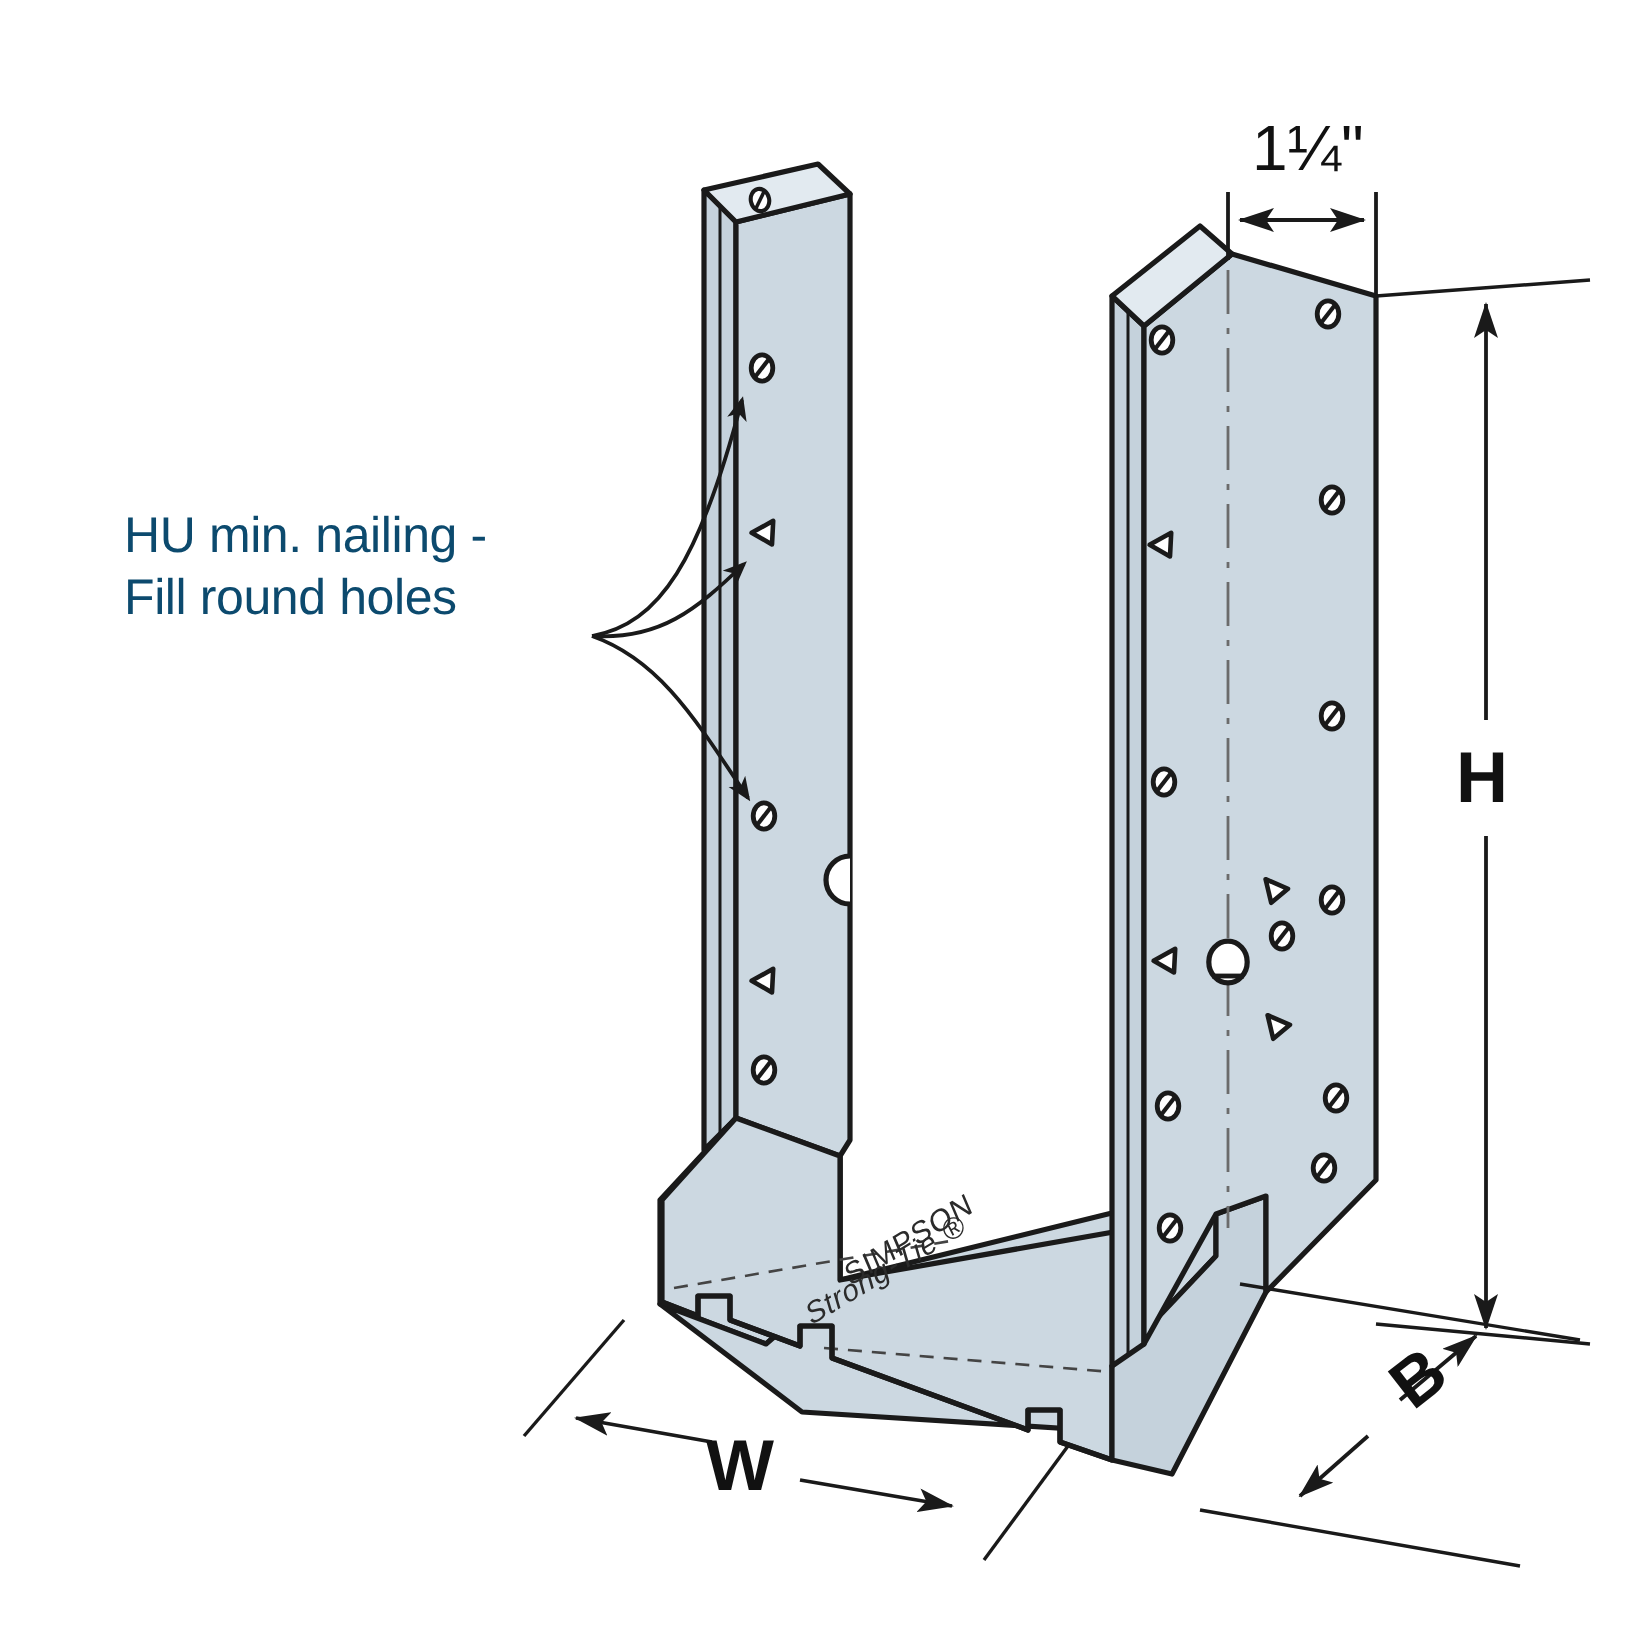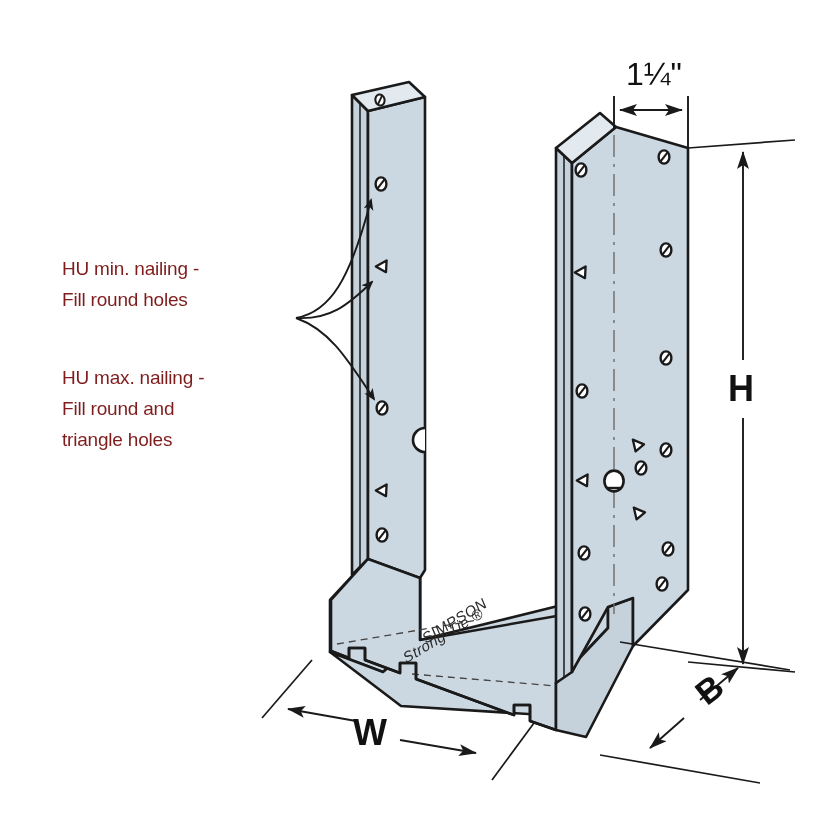--- a/index.html
+++ b/index.html
@@ -3,23 +3,23 @@
 <meta charset="utf-8">
 <style>
   html,body{margin:0;padding:0;background:#ffffff;}
   body{width:823px;height:823px;overflow:hidden;
        font-family:"Liberation Sans", sans-serif;}
   #stage{position:relative;width:823px;height:823px;background:#ffffff;}
   svg.layer{position:absolute;left:0;top:0;width:823px;height:823px;}
   .callout{
     position:absolute;
     font-family:"Liberation Sans", sans-serif;
-    font-size:19px;
+    font-size:25px;
     line-height:31px;
-    color:#7f1d1d;
+    color:#0c4a6e;
     letter-spacing:-0.2px;
     white-space:pre;
     text-align:left;
   }
   #callout-min{left:62px; top:253px;}
   #callout-max{left:62px; top:362px;}
   .dimlabel{
     position:absolute;
     font-family:"Liberation Sans", sans-serif;
     color:#111111;
@@ -198,23 +198,20 @@
       <path d="M 620,642 L 790,670" stroke="#1a1a1a" stroke-width="1.7" fill="none"></path>
       <path d="M 600,755 L 760,783" stroke="#1a1a1a" stroke-width="1.7" fill="none"></path>
       <path d="M 700,700 L 738,668" stroke="#1a1a1a" stroke-width="1.9" fill="none" marker-end="url(#dimArrow)"></path>
       <path d="M 684,718 L 650,748" stroke="#1a1a1a" stroke-width="1.9" fill="none" marker-end="url(#dimArrow)"></path>
     </g>
   </svg>
 
   <div class="callout" id="callout-min">HU min. nailing -
 Fill round holes</div>
 
-  <div class="callout" id="callout-max">HU max. nailing -
-Fill round and
-triangle holes</div>
 
   <div class="dimlabel" id="label-width-top">1¼"</div>
 
   <div class="dimlabel" id="label-H">H</div>
 
   <div class="dimlabel" id="label-W">W</div>
 
   <div class="dimlabel" id="label-B">B</div>
 
   <div class="logo-text" id="logo-line1">SIMPSON</div>

